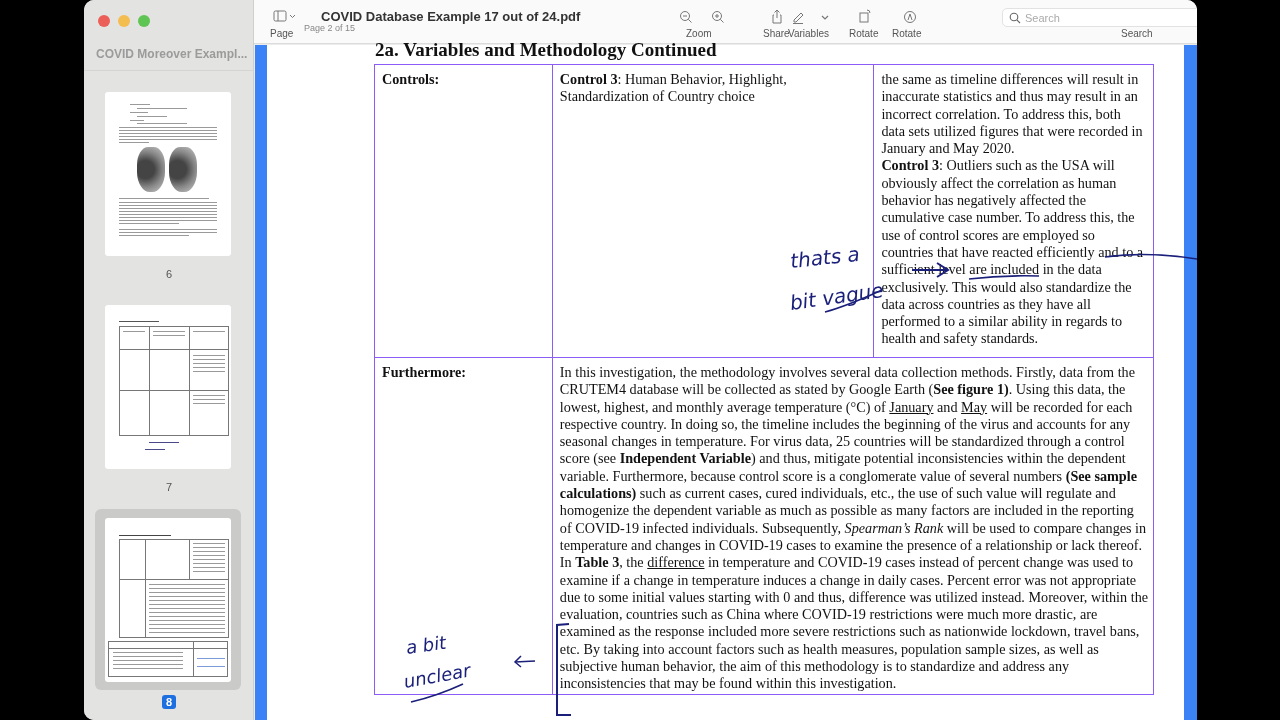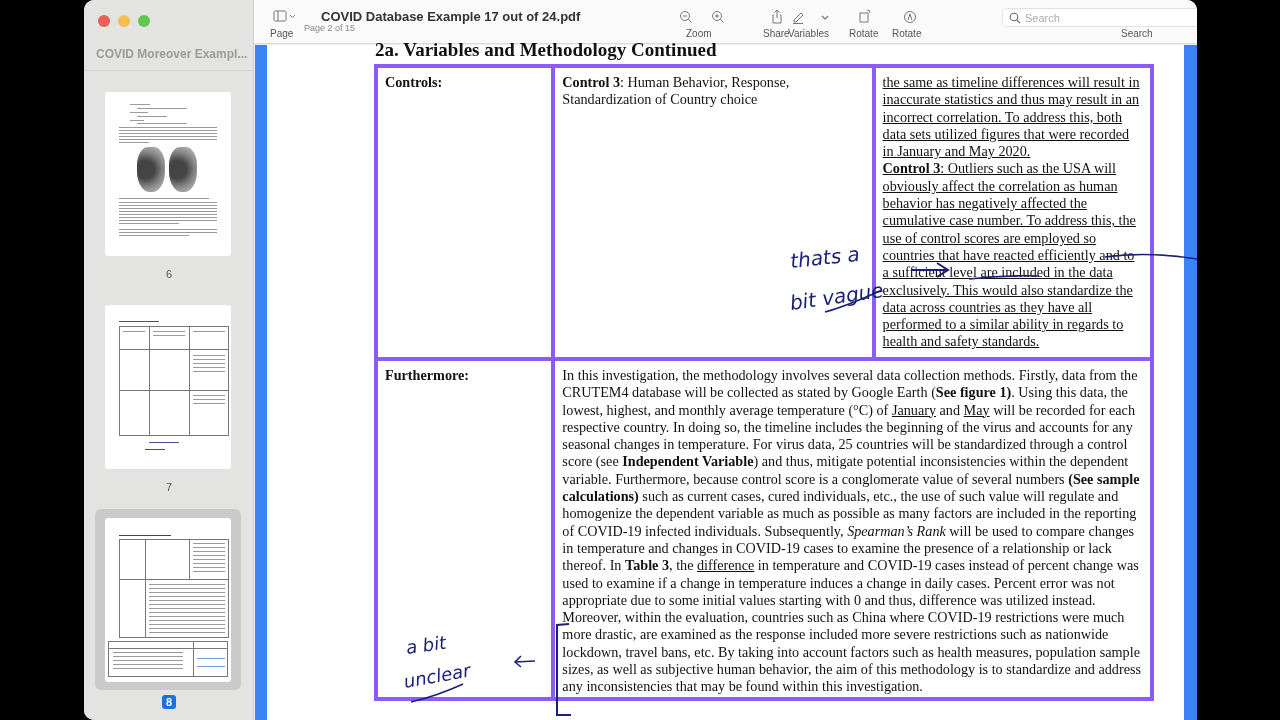--- a/index.html
+++ b/index.html
@@ -75,24 +75,24 @@
   .vscroll-thumb {
     position: absolute; left: 4px; top: 323px; width: 5px; height: 25px; background: #555; border-radius: 3px;
   }
 
   .h2 { position: absolute; left: 108px; top: -6px; font-size: 19px; font-weight: bold; white-space: nowrap; }
 
   table.vm {
     position: absolute; left: 107px; top: 19px; width: 780px; border-collapse: collapse;
     font-size: 14.2px; line-height: 17.3px;
   }
-  table.vm td { border: 4px solid #8b5cf6; vertical-align: top; padding: 6px 7px 1px 7px; }
+  table.vm td { border: 1px solid #8b5cf6; vertical-align: top; padding: 6px 7px 1px 7px; }
   .c1 { width: 178px; }
   .c2 { width: 322px; }
-  .c3 { width: 280px; text-decoration: underline; }
+  .c3 { width: 280px; }
   b { font-weight: bold; }
   u { text-decoration: underline; }
   i { font-style: italic; }
 
   .annot { position: absolute; pointer-events: none; }
 </style>
 </head>
 <body>
 
 <div class="window">
@@ -279,21 +279,21 @@
     <div class="page">
       <div class="h2">2a. Variables and Methodology Continued</div>
 
       <table class="vm">
         <tbody>
             <tr>
           <td class="c1" style="height:293px;">
             <b>Controls:</b>
           </td>
           <td class="c2">
-            <b>Control 3</b><span>: Human Behavior, Response, Standardization of Country choice</span>
+            <b>Control 3</b><span>: Human Behavior, Highlight, Standardization of Country choice</span>
           </td>
           <td class="c3">
             <span>the same as timeline differences will result in inaccurate statistics and thus may result in an incorrect correlation. To address this, both data sets utilized figures that were recorded in January and May 2020.</span><br>
             <b>Control 3</b><span>: Outliers such as the USA will obviously affect the correlation as human behavior has negatively affected the cumulative case number. To address this, the use of control scores are employed so countries that have reacted efficiently and to a sufficient level are included in the data exclusively. This would also standardize the data across countries as they have all performed to a similar ability in regards to health and safety standards.</span>
           </td>
         </tr>
         <tr>
           <td class="c1">
             <b>Furthermore:</b>
           </td>

